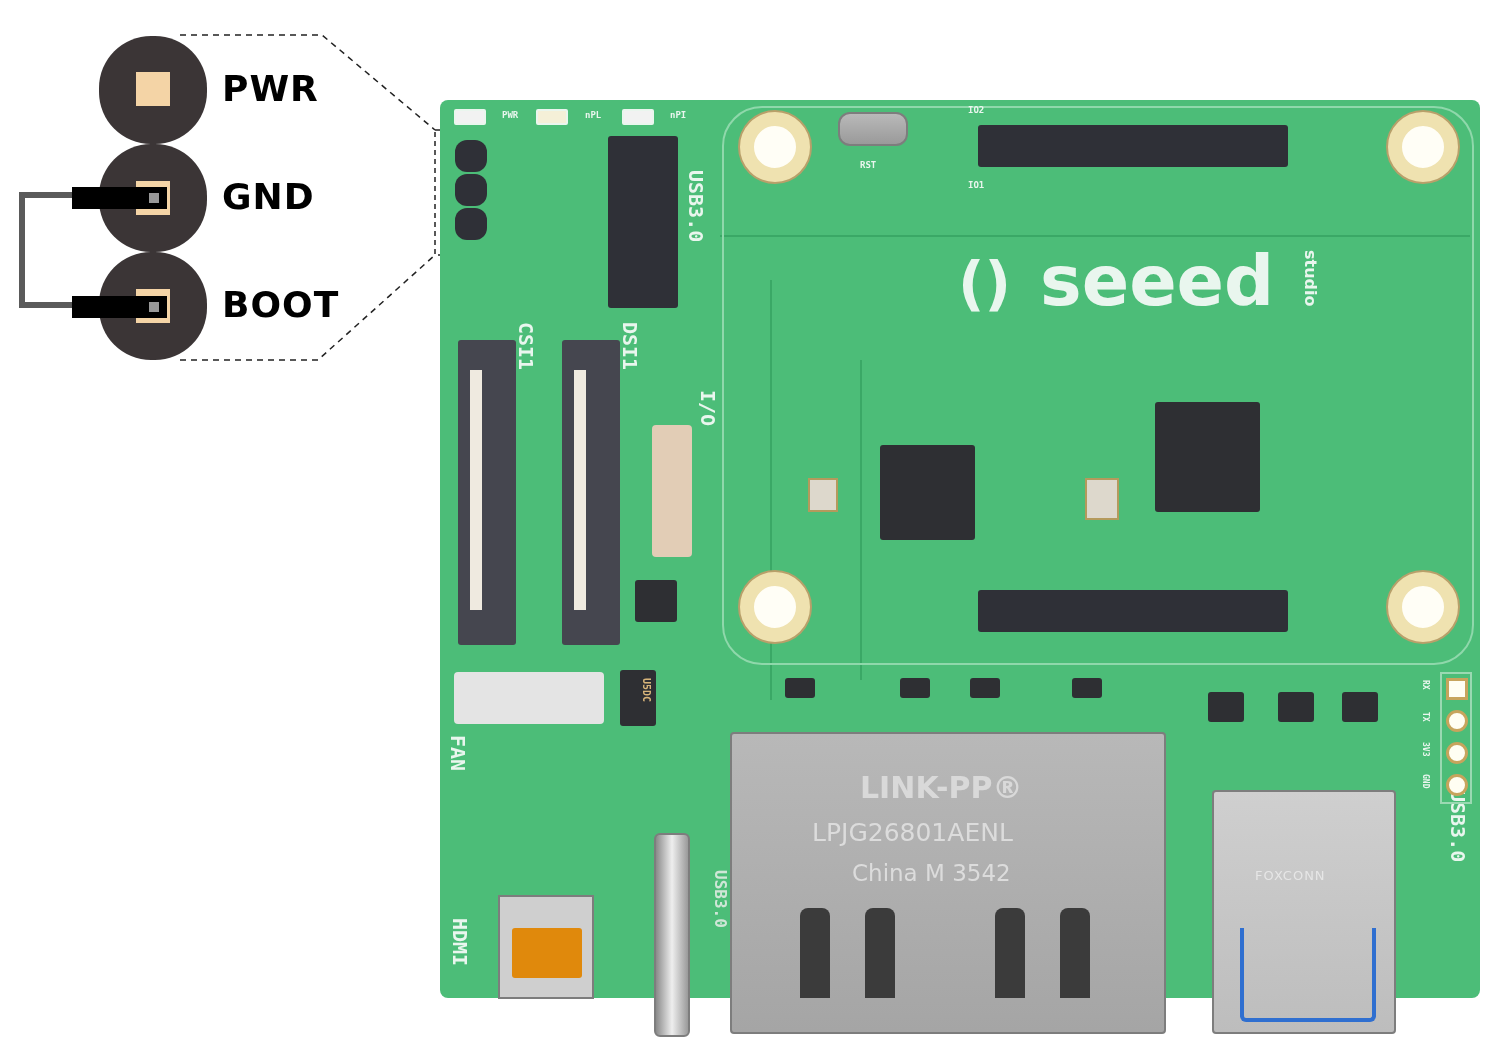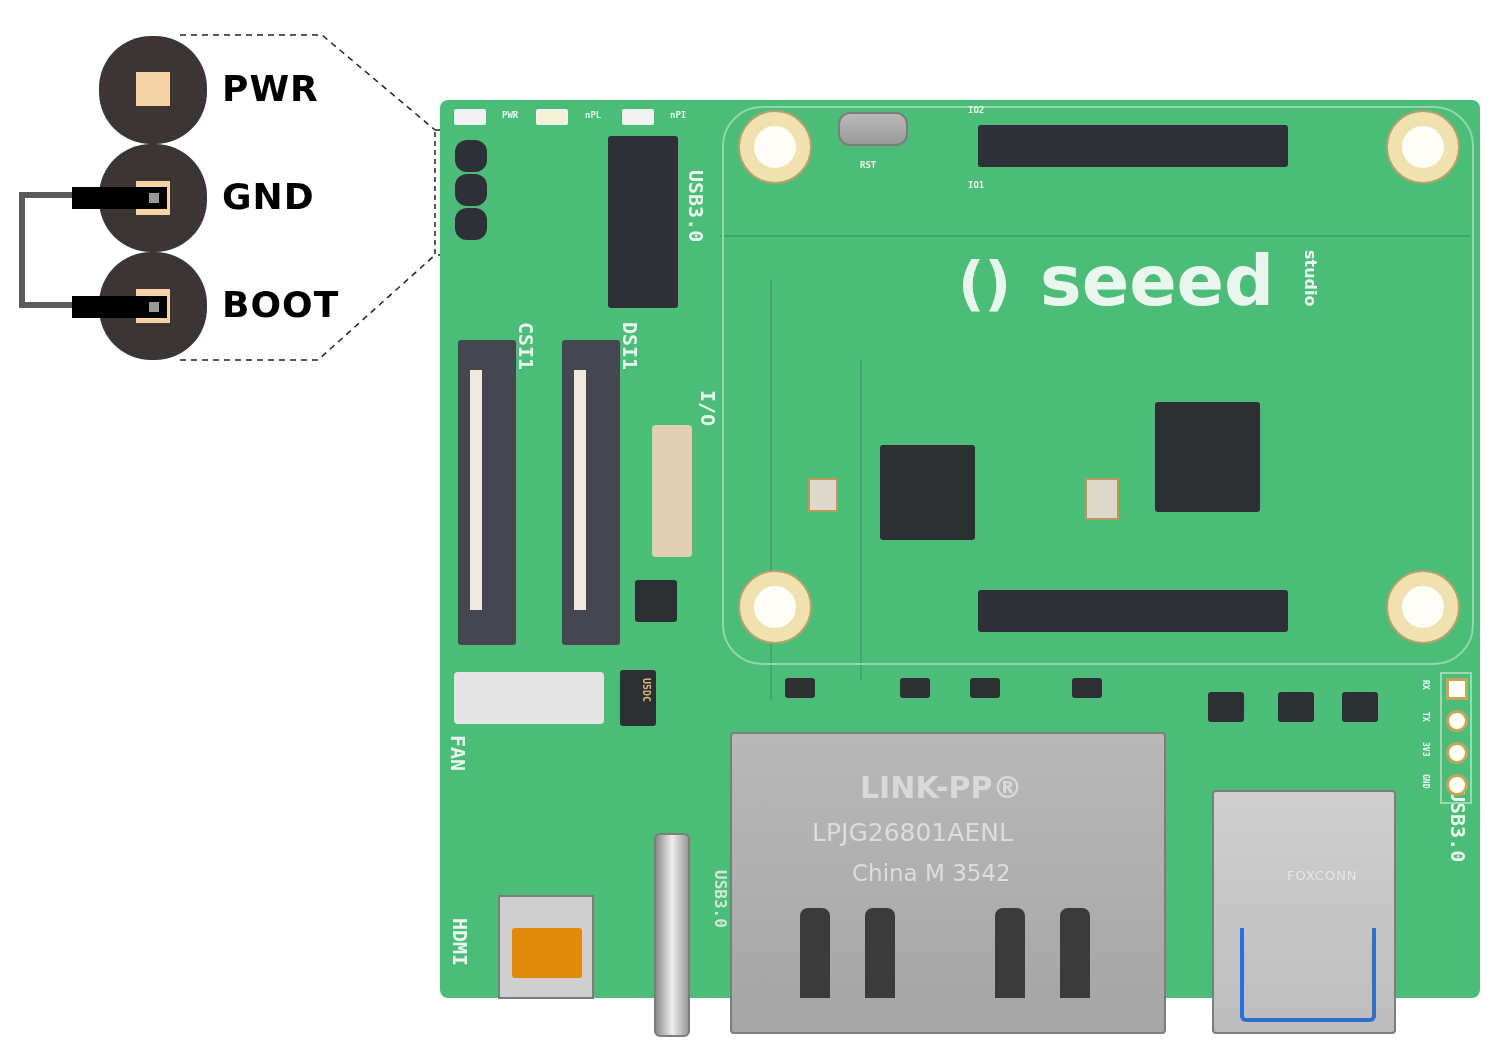--- a/index.html
+++ b/index.html
@@ -123,21 +123,21 @@
   <div class="metal" style="left:290px;top:632px;width:432px;height:298px;background:linear-gradient(#b8b8b8,#a5a5a5);border-radius:4px;"></div>
   <div class="abs" style="left:420px;top:670px;font-size:30px;font-weight:bold;color:#d9d9d9;font-family:'DejaVu Sans',sans-serif;">LINK-PP®</div>
   <div class="abs" style="left:372px;top:718px;font-size:25px;color:#dcdcdc;font-family:'DejaVu Sans',sans-serif;">LPJG26801AENL</div>
   <div class="abs" style="left:412px;top:760px;font-size:23px;color:#dcdcdc;font-family:'DejaVu Sans',sans-serif;">China M 3542</div>
   <div class="abs" style="left:360px;top:808px;width:30px;height:90px;background:#3b3b3b;border-radius:8px 8px 0 0;"></div>
   <div class="abs" style="left:425px;top:808px;width:30px;height:90px;background:#3b3b3b;border-radius:8px 8px 0 0;"></div>
   <div class="abs" style="left:555px;top:808px;width:30px;height:90px;background:#3b3b3b;border-radius:8px 8px 0 0;"></div>
   <div class="abs" style="left:620px;top:808px;width:30px;height:90px;background:#3b3b3b;border-radius:8px 8px 0 0;"></div>
 
   <div class="metal" style="left:772px;top:690px;width:180px;height:240px;background:linear-gradient(#cfcfcf,#bdbdbd);border-radius:4px;"></div>
-  <div class="abs" style="left:815px;top:768px;font-size:13px;color:#e6e6e6;letter-spacing:1px;margin-left:32px;">FOXCONN</div>
+  <div class="abs" style="left:815px;top:768px;font-size:13px;color:#e6e6e6;letter-spacing:1px;">FOXCONN</div>
   <div class="abs" style="left:800px;top:828px;width:128px;height:90px;border:4px solid #2f6fd0;border-top:none;border-radius:0 0 6px 6px;"></div>
   <div class="silk" style="left:1030px;top:690px;font-size:20px;transform:rotate(90deg);transform-origin:left top;">USB3.0</div>
 
   <div class="abs" style="left:1000px;top:572px;width:28px;height:128px;border:2px solid #9ad9b2;"></div>
   <div class="abs" style="left:1006px;top:578px;width:16px;height:16px;background:#fffef2;border:3px solid #c7a45c;"></div>
   <div class="abs" style="left:1006px;top:610px;width:16px;height:16px;border-radius:50%;background:#fffef2;border:3px solid #c7a45c;"></div>
   <div class="abs" style="left:1006px;top:642px;width:16px;height:16px;border-radius:50%;background:#fffef2;border:3px solid #c7a45c;"></div>
   <div class="abs" style="left:1006px;top:674px;width:16px;height:16px;border-radius:50%;background:#fffef2;border:3px solid #c7a45c;"></div>
   <div class="silk" style="left:990px;top:580px;font-size:8px;transform:rotate(90deg);transform-origin:left top;">RX</div>
   <div class="silk" style="left:990px;top:612px;font-size:8px;transform:rotate(90deg);transform-origin:left top;">TX</div>

